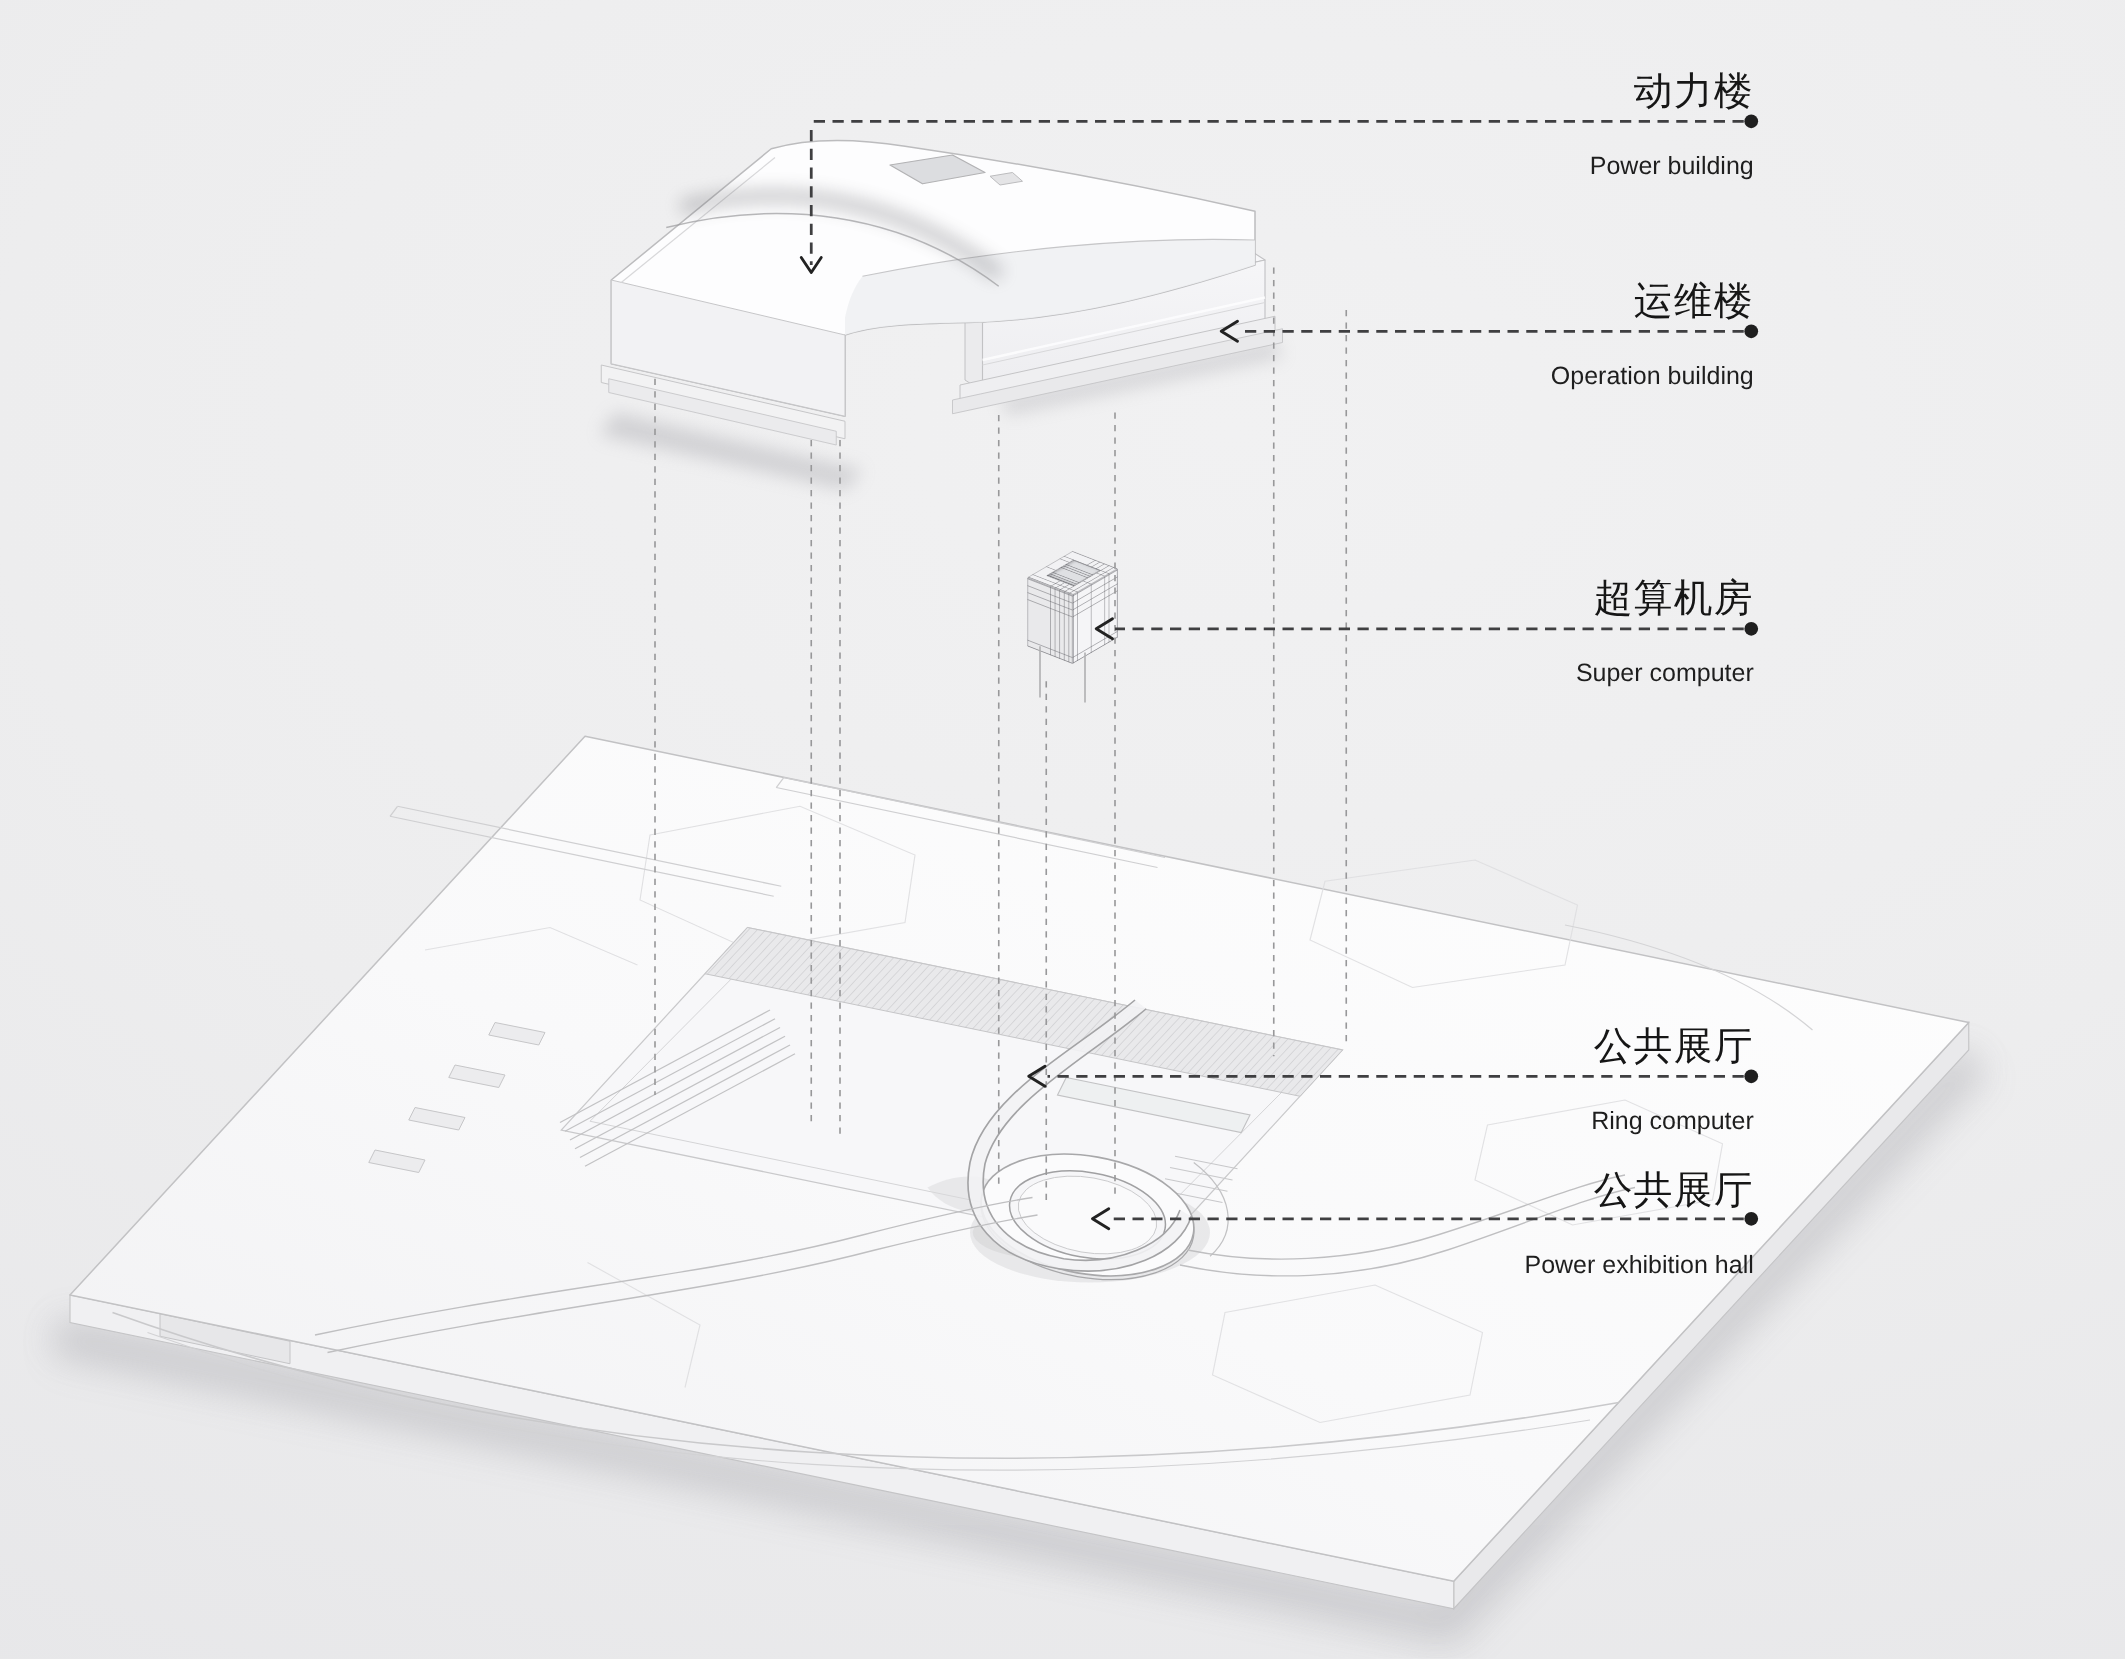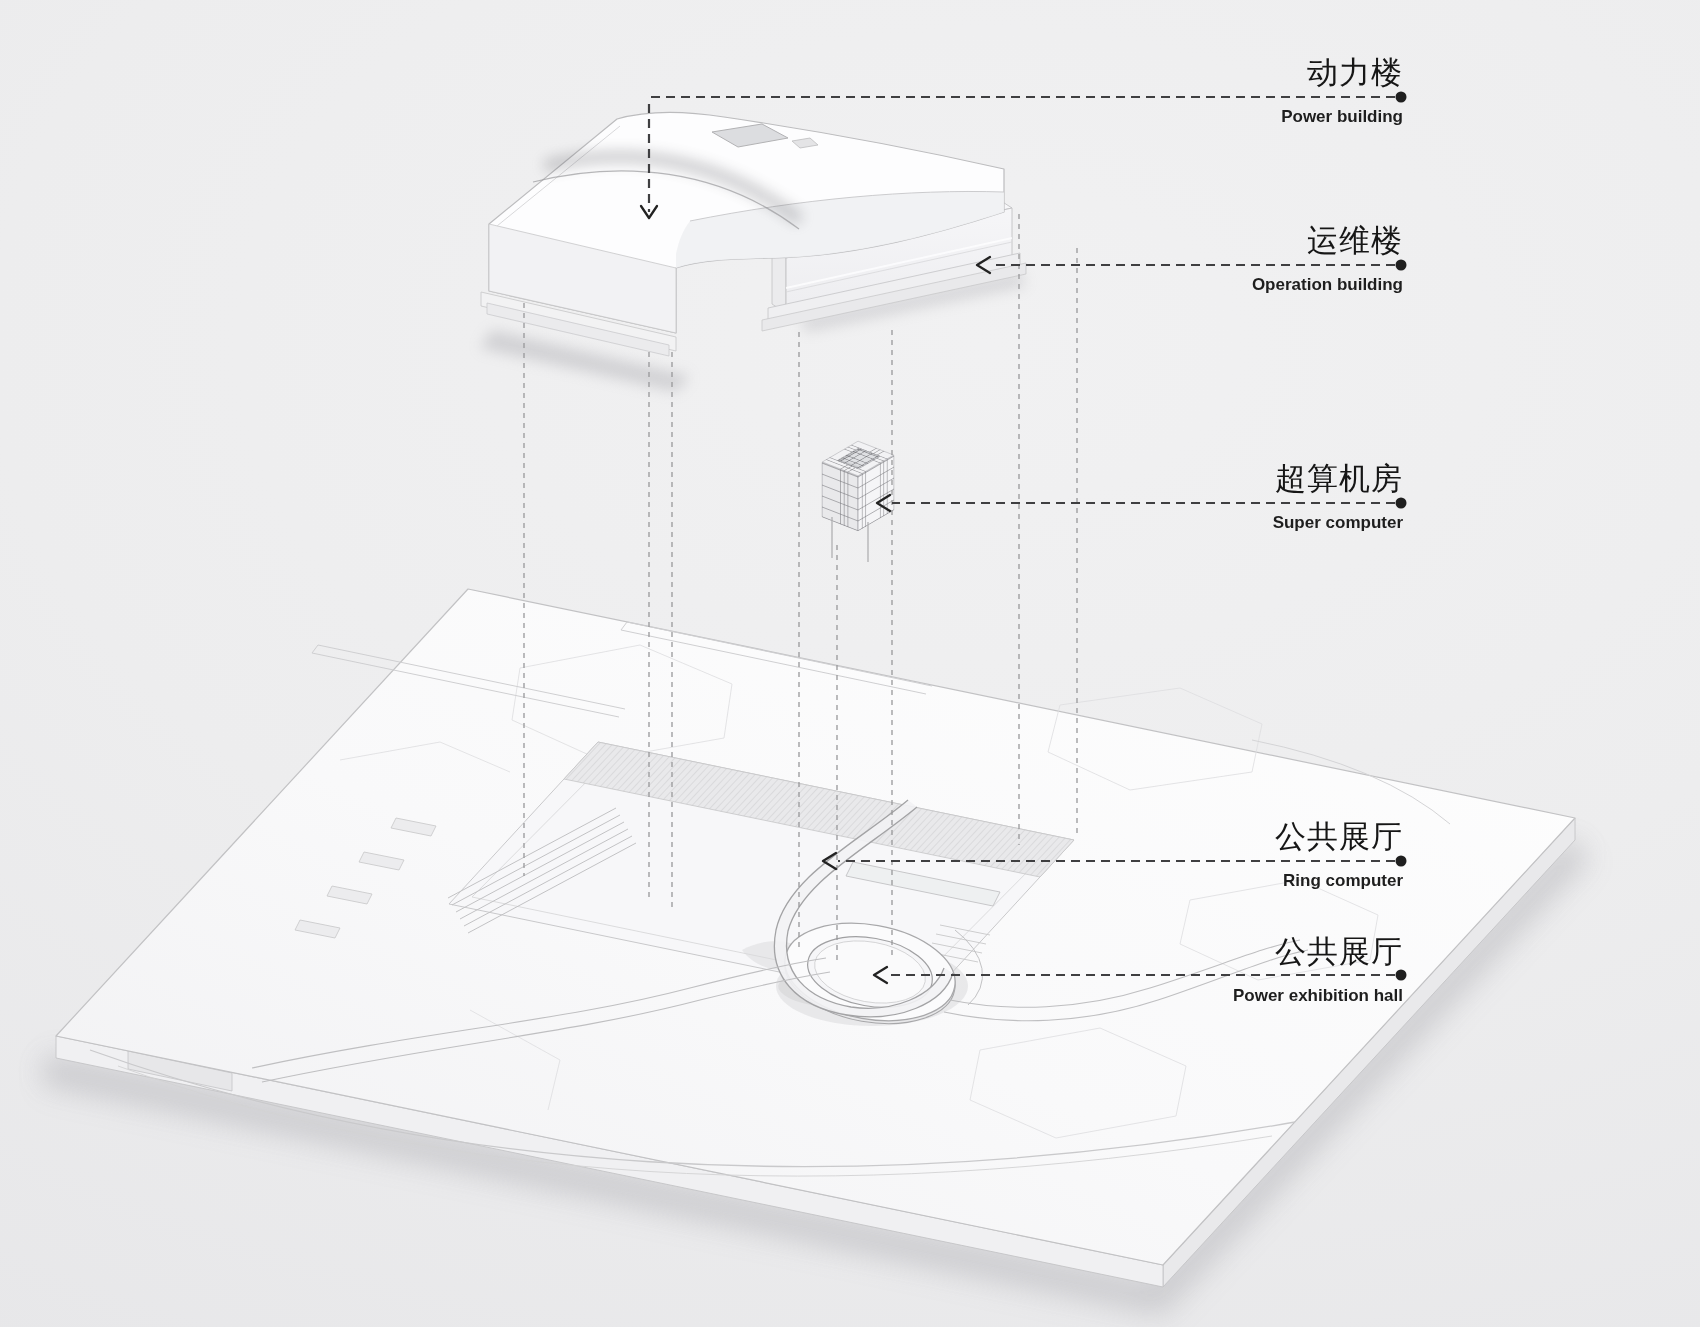--- a/index.html
+++ b/index.html
@@ -2,23 +2,23 @@
 <html><head>
 <meta charset="utf-8">
 <style>
   html,body{margin:0;padding:0;background:#e9e9ea;}
   .stage{
     position:relative;width:1700px;height:1327px;overflow:hidden;
     background:radial-gradient(130% 105% at 58% 26%, #f1f1f2 0%, #ededee 45%, #e7e7e9 85%, #e4e4e6 100%);
     font-family:"Liberation Sans","DejaVu Sans",sans-serif;
   }
   svg{position:absolute;left:0;top:0;}
-  .callout{position:absolute;right:297px;display:flex;flex-direction:column;align-items:flex-end;gap:12px;text-align:right;}
+  .callout{position:absolute;right:297px;display:flex;flex-direction:column;align-items:flex-end;gap:28px;text-align:right;}
   .callout .zh{font-size:31px;line-height:36px;color:#161616;font-weight:400;letter-spacing:1px;}
-  .callout .en{font-size:17px;line-height:28px;color:#1e1e1e;font-weight:700;}
+  .callout .en{font-size:20px;line-height:28px;color:#1e1e1e;font-weight:400;}
   .cube-face{position:absolute;left:0;top:0;width:100px;height:100px;transform-origin:0 0;
     border:1px solid rgba(108,108,114,.65);box-sizing:border-box;}
   .cube-grid{background-image:
       repeating-linear-gradient(to right, rgba(105,105,110,.5) 0 1px, transparent 1px 10px),
       repeating-linear-gradient(to bottom, rgba(105,105,110,.5) 0 1px, transparent 1px 10px);}
   .cube-top{transform:matrix(0.36,-0.21,0.36,0.14,822,462);background-color:#f2f2f4;}
   .cube-left{transform:matrix(0.36,0.14,0,0.55,822,462);background-color:#e9e9eb;}
   .cube-right{transform:matrix(0.36,-0.21,0,0.55,858,476);background-color:#f5f5f7;}
   .cube-courtyard{position:absolute;left:20px;top:20px;width:60px;height:60px;box-sizing:border-box;
     background-color:#dfe0e3;

